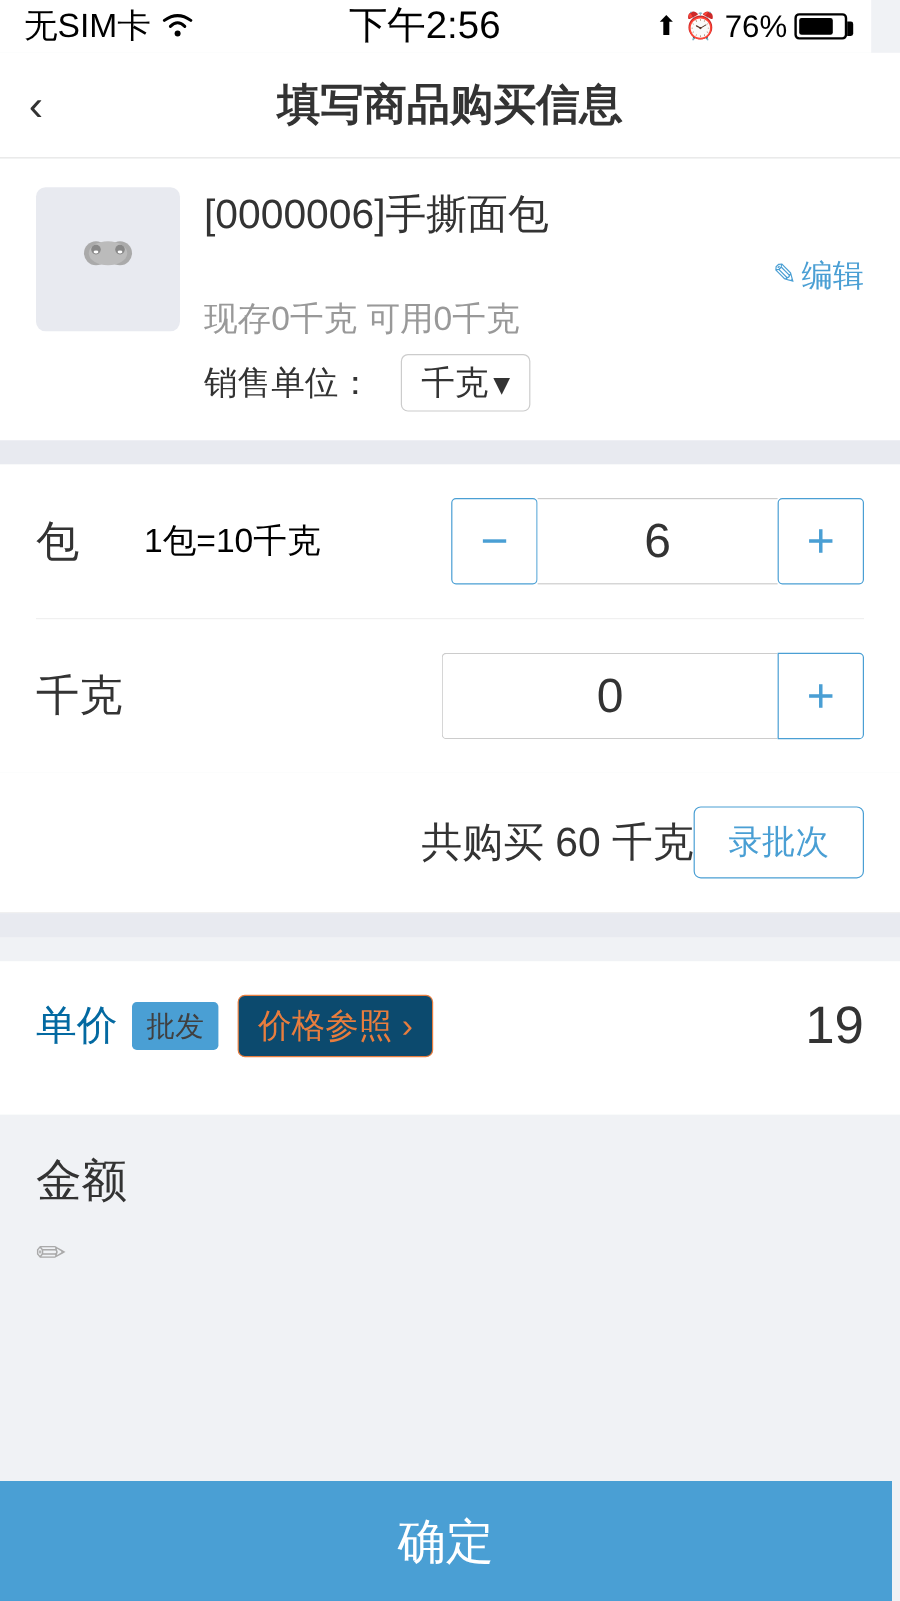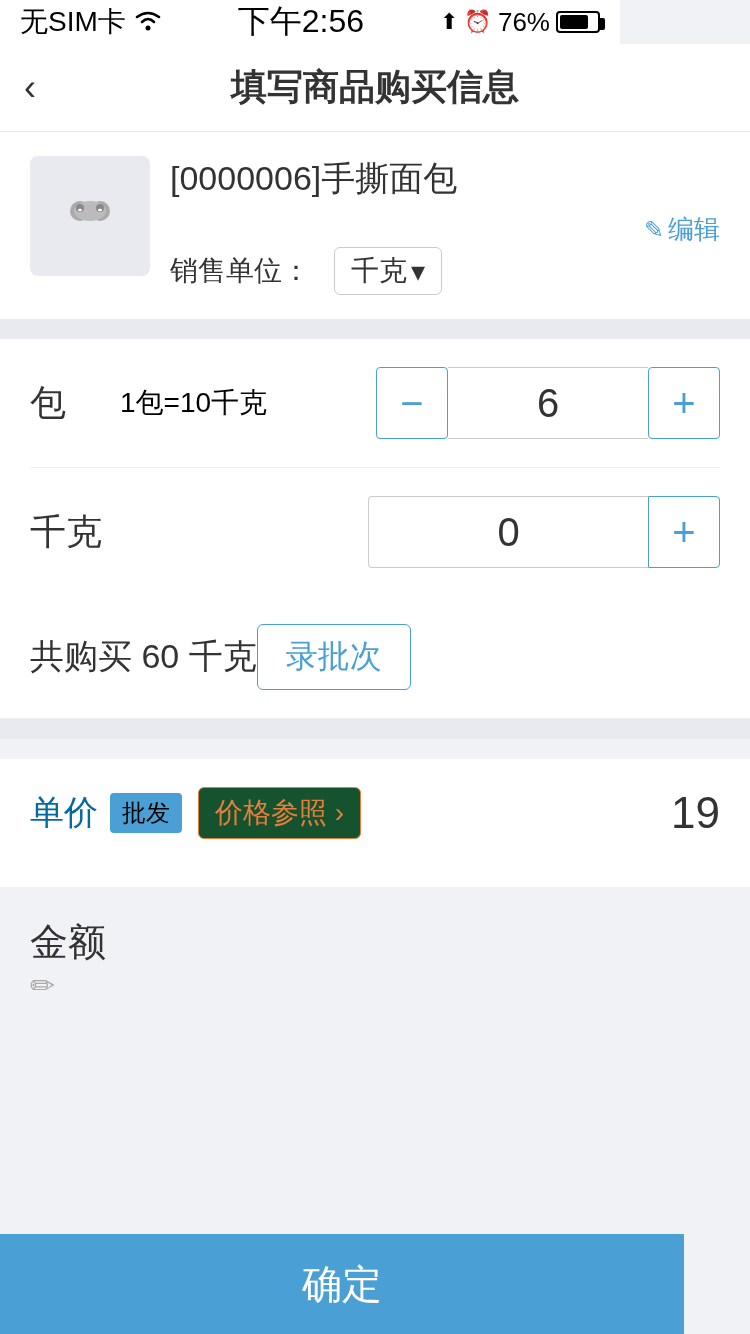--- a/index.html
+++ b/index.html
@@ -8,21 +8,21 @@
       width: 750px;
       min-height: 1334px;
       font-family: -apple-system, "PingFang SC", "Helvetica Neue", sans-serif;
       background: #f0f2f5;
       font-size: 32px;
       position: relative;
     }
 
     
     .status-bar {
-      width: 620px;
+      width: 726px;
       height: 44px;
       background: #fff;
       display: flex;
       align-items: center;
       justify-content: space-between;
       padding: 0 20px;
       font-size: 28px;
       color: #000;
     }
     .status-left { display: flex; align-items: center; gap: 8px; }
@@ -178,100 +178,101 @@
       border-radius: 0 4px 4px 0;
     }
 
     
     .summary-section {
       background: #fff;
       margin-top: 0;
       padding: 28px 30px;
       display: flex;
       align-items: center;
-      justify-content: flex-start;
+      justify-content: flex-end;
       border-bottom: 1px solid #f0f0f0;
     }
     .summary-text {
       font-size: 34px; color: #333;
     }
     .batch-btn {
       border: 1.5px solid #4a9fd4;
       border-radius: 6px;
       padding: 10px 28px;
       color: #4a9fd4;
-      font-size: 32px;
+      font-size: 28px;
       cursor: pointer;
       background: #fff;
     }
 
     
     .price-section {
       background: #fff;
       margin-top: 20px;
       padding: 28px 30px;
     }
     .price-row {
       display: flex;
       align-items: center;
       margin-bottom: 20px;
     }
     .price-label {
       font-size: 34px; color: #0369a1; font-weight: 500;
     }
     .price-type-tag {
       background: #4a9fd4;
-      color: #000000;
+      color: #404040;
       font-size: 24px;
       padding: 4px 12px;
       border-radius: 4px;
       margin-left: 12px;
     }
     .price-ref-btn {
       border: 1.5px solid #e87d3e;
       border-radius: 6px;
       padding: 6px 16px;
       color: #e87d3e;
       font-size: 28px;
       margin-left: 16px;
       cursor: pointer;
-      background: #14532d;
+      background: #0c4a6e;
       display: flex; align-items: center; gap: 4px;
     }
     .price-value {
       font-size: 44px; color: #333; font-weight: 500;
       margin-left: auto;
     }
 
     
     .amount-section {
       background: #f0f2f5;
       padding: 30px 30px 0;
     }
     .amount-row {
       display: flex; align-items: center;
+      margin-bottom: 16px;
     }
     .amount-label {
       font-size: 38px; color: #333; font-weight: 500;
     }
     .amount-value {
       font-size: 48px; color: #333; font-weight: 600;
       margin-left: 16px;
     }
     .remark-row {
       display: flex; align-items: center; gap: 12px;
       color: #aaa; font-size: 30px;
       cursor: pointer;
     }
 
     
     .confirm-btn {
       position: fixed;
       bottom: 0; left: 0;
-      width: 684px; height: 100px;
+      width: 743px; height: 100px;
       background: #4a9fd4;
       color: #fff;
       font-size: 40px;
       font-weight: 500;
       display: flex; align-items: center; justify-content: center;
       cursor: pointer;
       border: none;
     }
   </style>
 </head>
@@ -318,20 +319,21 @@
     </svg>
   </div>
   <div class="product-info">
     <div style="display:flex;align-items:flex-start;justify-content:space-between;flex-direction:column;">
       <div class="product-name">[0000006]手撕面包</div>
       <div class="edit-btn">
         <span style="font-size:24px;">✎</span>
         <span>编辑</span>
       </div>
     </div>
+    <div class="product-stock">现存0千克  可用0千克</div>
     <div class="product-unit-row">
       <span>销售单位：</span>
       <div class="unit-select">
         <span>千克</span>
         <span>▾</span>
       </div>
     </div>
   </div>
 </div>
 

